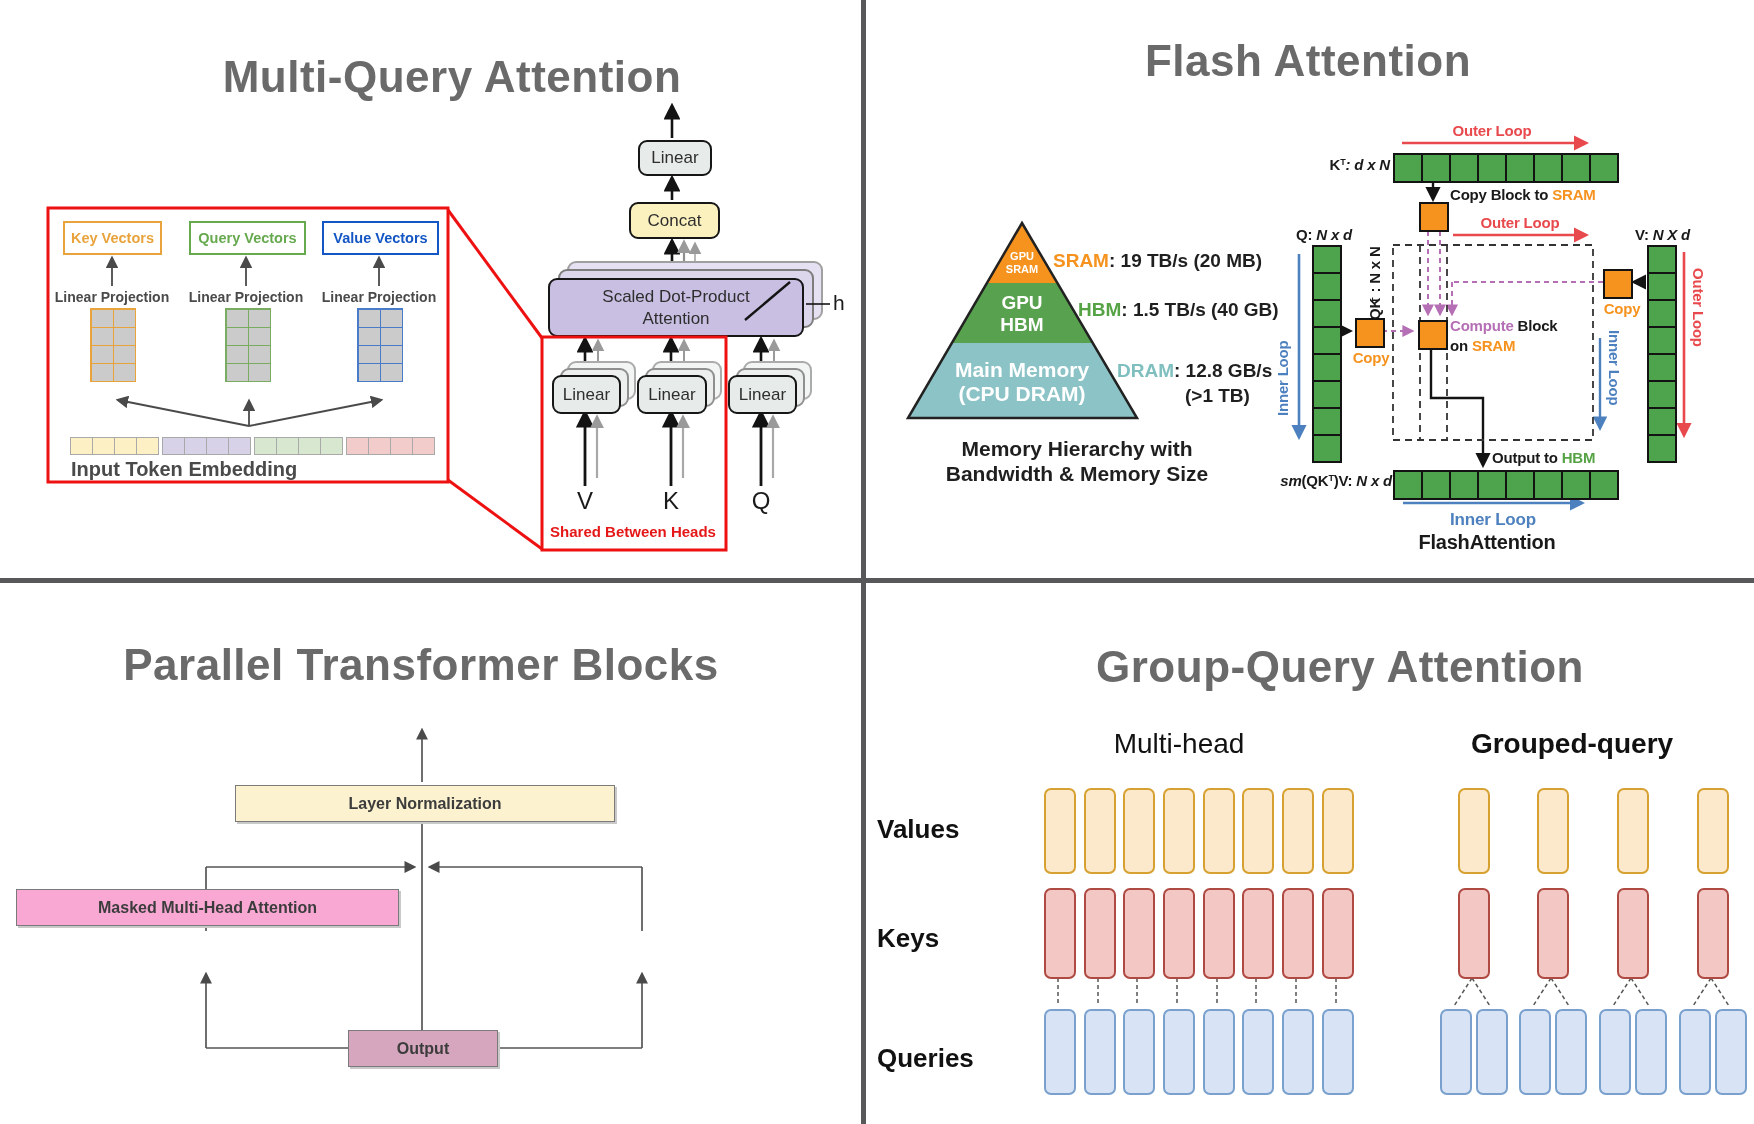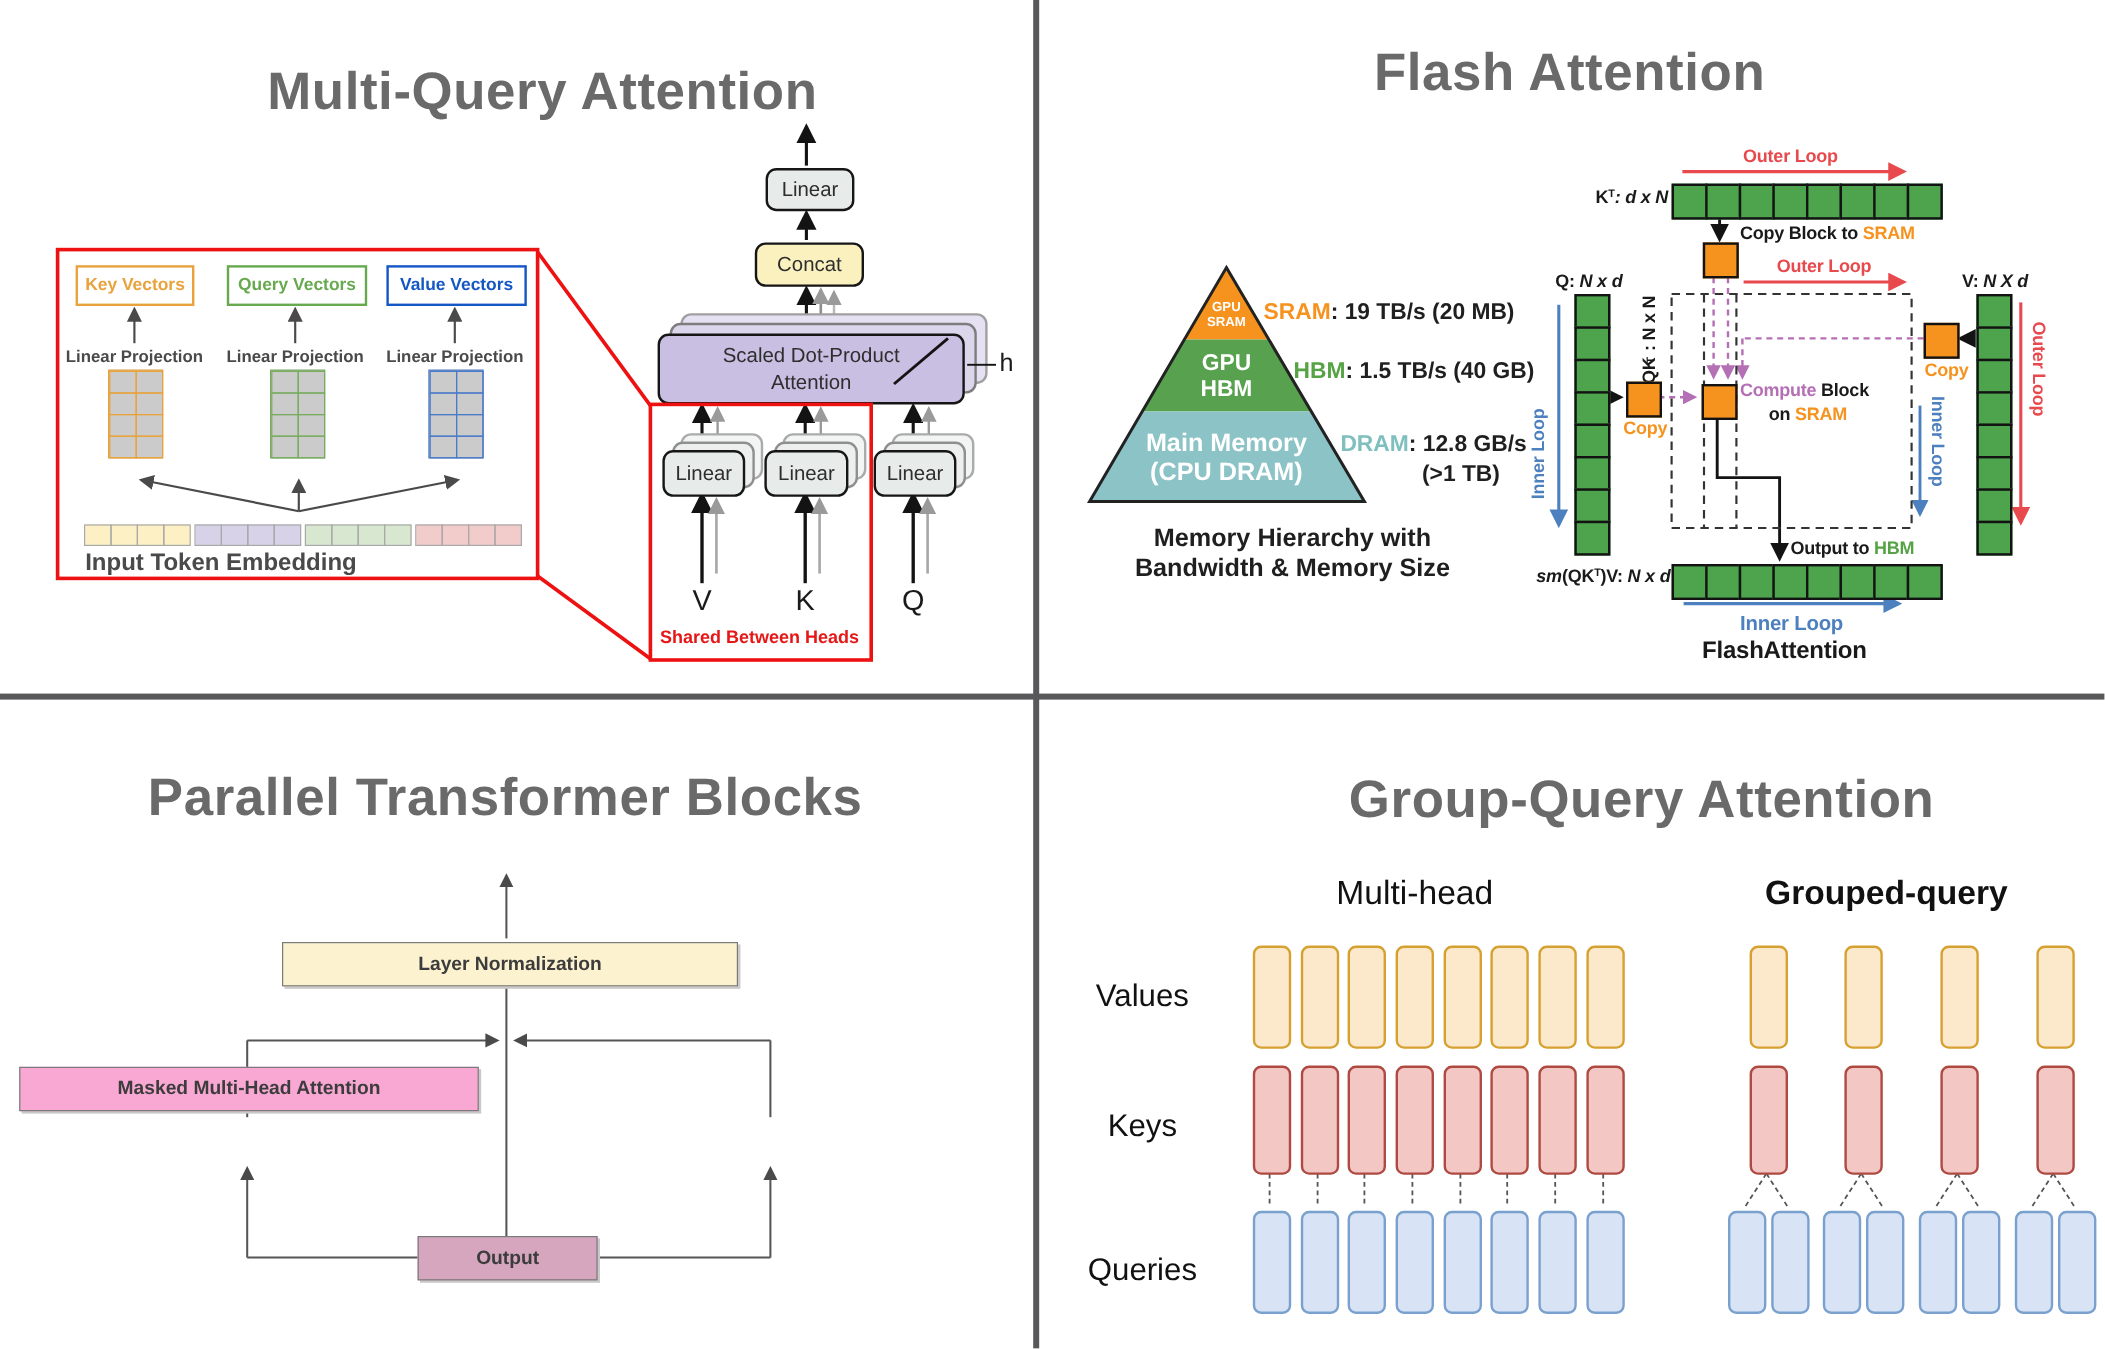--- a/index.html
+++ b/index.html
@@ -45,21 +45,21 @@
   .gcol{position:absolute;display:flex;flex-direction:column;z-index:10;}
   .gcol b{width:26px;height:25px;background:#4DA44D;border:2px solid #131313;margin-top:-2px;}
   .osq{position:absolute;width:26px;height:26px;background:#F6921E;border:2.5px solid #131313;z-index:12;}
   .pyt{position:absolute;color:#fff;font-weight:bold;text-align:center;z-index:10;line-height:1.15;}
   .spec{position:absolute;font-weight:bold;font-size:19px;color:#1f1f1f;z-index:10;white-space:nowrap;}
   
   .pbox{position:absolute;height:35px;border:1.5px solid #7a7a7a;display:flex;align-items:center;
         justify-content:center;font-weight:bold;font-size:16px;color:#3c3c3c;z-index:10;box-shadow:2px 2px 0 #c9c9c9;}
   
   .gqh{position:absolute;font-size:28px;color:#111;z-index:10;}
-  .gql{position:absolute;width:150px;text-align:center;font-size:26px;color:#111;z-index:10;}
+  .gql{position:absolute;width:150px;text-align:left;font-size:26px;color:#111;z-index:10;font-weight:bold;}
   .bar{position:absolute;width:28px;border-radius:7px;border:2.5px solid;z-index:10;}
   .bv{height:82px;top:788px;background:#FCE9CB;border-color:#D6A131;}
   .bk{height:87px;top:888px;background:#F3C7C3;border-color:#AF4A42;}
   .bq{height:82px;top:1009px;background:#D8E4F6;border-color:#7AA1CE;}
 </style>
 </head>
 <body>
 
 <div class="page">
 
@@ -175,21 +175,21 @@
     <line x1="1631" y1="978" x2="1613" y2="1006"></line>
         <line x1="1631" y1="978" x2="1649" y2="1006"></line>
     <line x1="1711" y1="978" x2="1693" y2="1006"></line>
         <line x1="1711" y1="978" x2="1729" y2="1006"></line>
   </g>
 </svg>
 
 <div class="abs ctr qtitle" style="left:452px;top:52px;z-index:10">Multi-Query Attention</div>
 <div class="abs ctr qtitle" style="left:1308px;top:36px;z-index:10">Flash Attention</div>
 <div class="abs ctr qtitle" style="left:421px;top:640px;z-index:10">Parallel Transformer Blocks</div>
-<div class="abs ctr qtitle" style="left:1368px;top:642px;z-index:10">Group-Query Attention</div>
+<div class="abs ctr qtitle" style="left:1340px;top:642px;z-index:10">Group-Query Attention</div>
 
 <div class="vb" style="left:63px;width:95px;color:#E8A33D;border-color:#E8A33D">Key Vectors</div>
 <div class="vb" style="left:189px;width:113px;color:#67A94F;border-color:#67A94F">Query Vectors</div>
 <div class="vb" style="left:322px;width:113px;color:#1456C4;border-color:#1456C4">Value Vectors</div>
 
 <div class="lp ctr" style="left:112px">Linear Projection</div>
 <div class="lp ctr" style="left:246px">Linear Projection</div>
 <div class="lp ctr" style="left:379px">Linear Projection</div>
 
 <div class="matrix mk" style="left:90px;border:1.5px solid #E8A33D">
@@ -334,21 +334,21 @@
       <b></b>
     </div>
 
 <div class="ft blue rotup" style="left:1274px;top:276px;height:140px">Inner Loop</div>
 <div class="ft rotup" style="left:1366px;top:228px;height:92px"><b>QK</b><span class="sup">T</span><b>: N x N</b></div>
 
 <div class="osq" style="left:1355px;top:318px"></div>
 <div class="ft orange ctr" style="left:1371px;top:349px">Copy</div>
 <div class="osq" style="left:1418px;top:320px"></div>
 <div class="ft" style="left:1450px;top:317px"><span class="purple">Compute</span><span> Block</span></div>
-<div class="ft" style="left:1450px;top:337px;width:113px;text-align:center"><span>on </span><span class="orange">SRAM</span></div>
+<div class="ft" style="left:1450px;top:337px;width:113px;"><span>on </span><span class="orange">SRAM</span></div>
 
 <div class="osq" style="left:1603px;top:269px"></div>
 <div class="ft orange ctr" style="left:1622px;top:300px">Copy</div>
 <div class="ft blue rotdn" style="left:1606px;top:330px;height:120px">Inner Loop</div>
 <div class="ft red rotdn" style="left:1690px;top:268px;height:160px">Outer Loop</div>
 
 <div class="ft" style="left:1492px;top:449px"><span>Output to </span><span class="greent">HBM</span></div>
 <div class="grow" style="left:1395px;top:470px">
       <b></b>
       <b></b>

